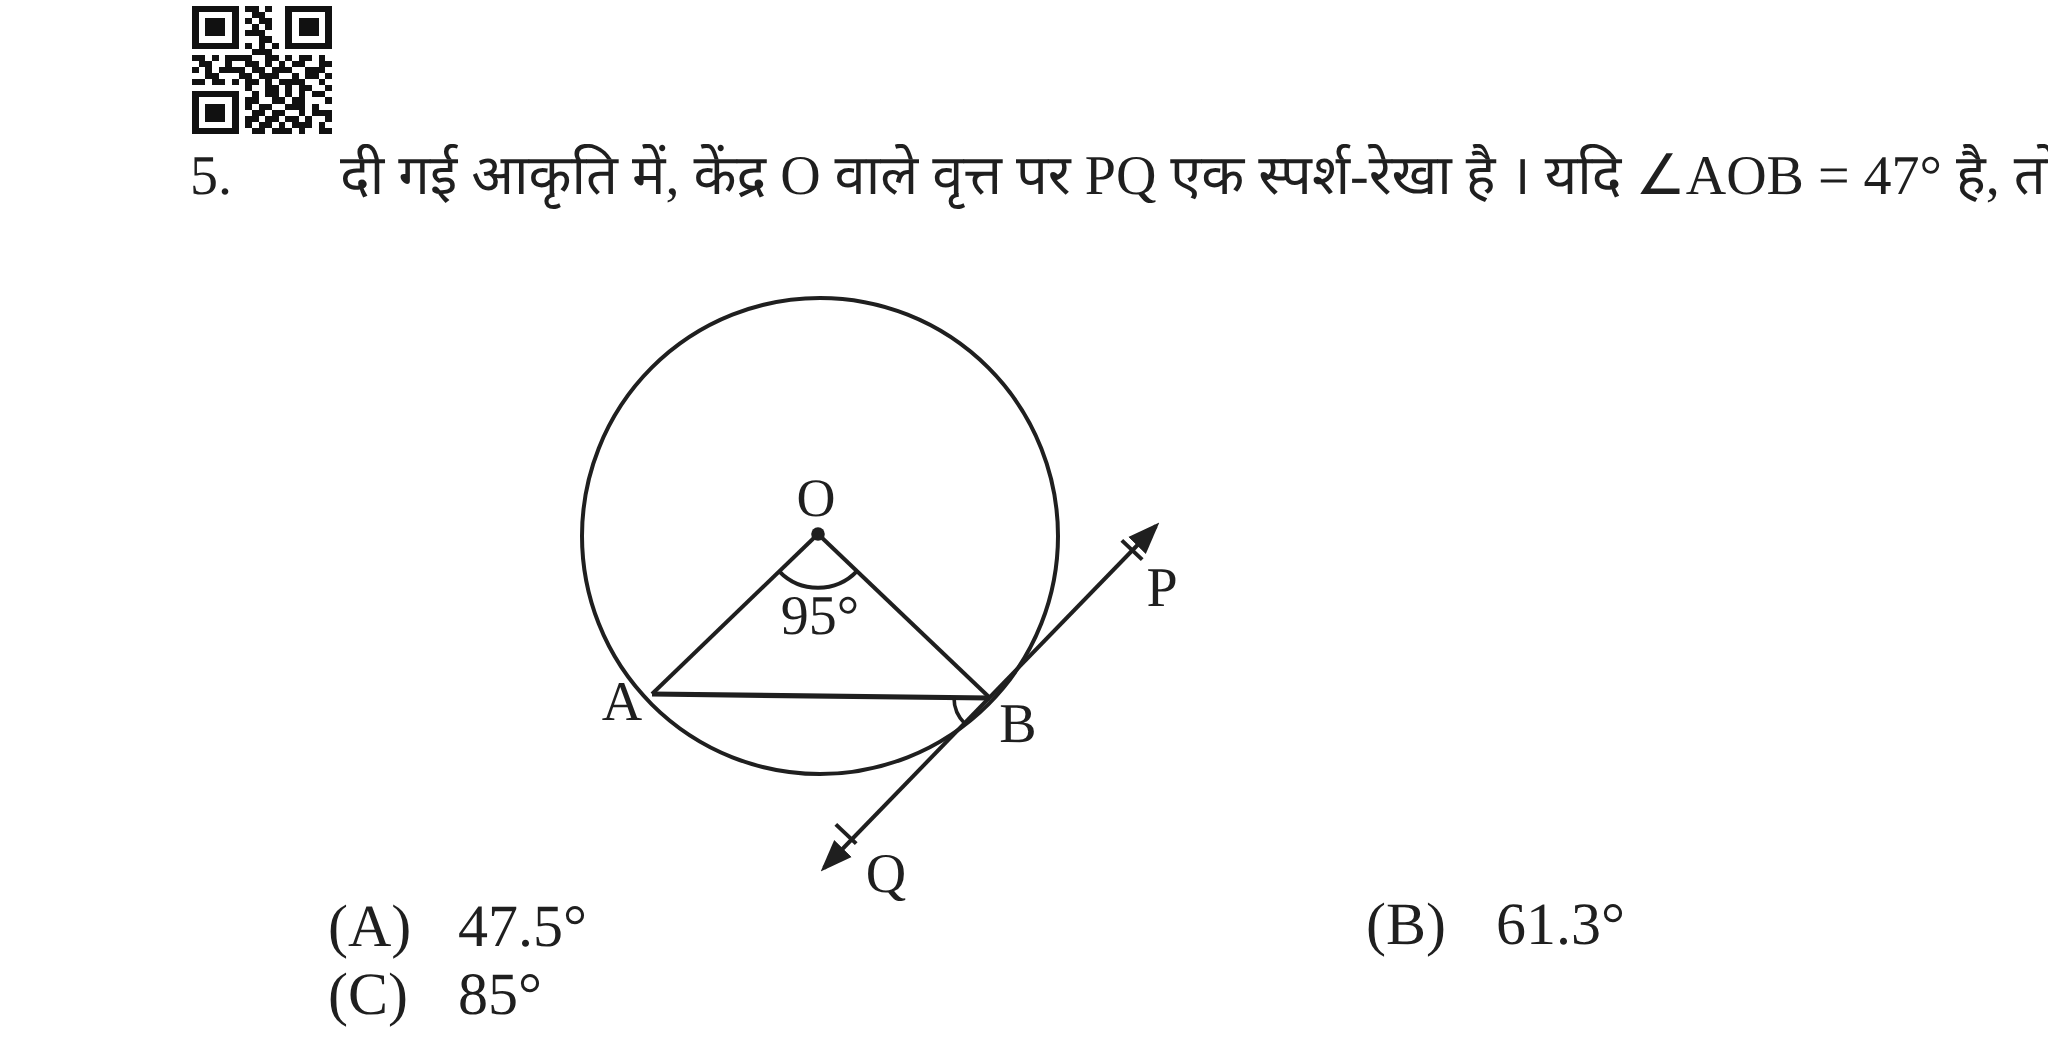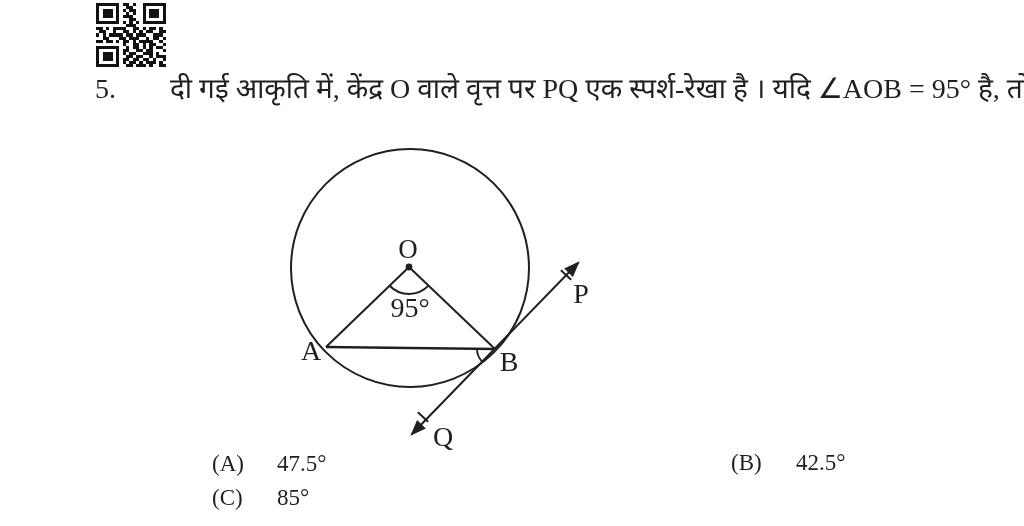--- a/index.html
+++ b/index.html
@@ -56,24 +56,23 @@
     position: absolute;
     left: 0;
     top: 0;
   }
   .diagram text {
     font-family: "Liberation Serif", serif;
     fill: #1f1f1f;
   }
   .option {
     position: absolute;
-    font-size: 23px;
+    font-size: 30px;
     line-height: 34px;
     white-space: nowrap;
-    margin-left: 48px;
   }
   .opt-label {
     display: inline-block;
     width: 65px;
   }
   .opt-a { left: 164px; top: 447px; }
   .opt-b { left: 683px; top: 446px; }
   .opt-c { left: 164px; top: 481px; }
   .opt-d { left: 681px; top: 482px; }
 </style>
@@ -323,21 +322,21 @@
         <rect x="12" y="20" width="1" height="1"></rect>
         <rect x="13" y="20" width="1" height="1"></rect>
         <rect x="14" y="20" width="1" height="1"></rect>
         <rect x="16" y="20" width="1" height="1"></rect>
         <rect x="19" y="20" width="1" height="1"></rect>
         <rect x="20" y="20" width="1" height="1"></rect>
       </svg>
   </div>
 
   <div class="q-number">5.</div>
-  <div class="q-line1">दी गई आकृति में, केंद्र O वाले वृत्त पर PQ एक स्पर्श-रेखा है । यदि ∠AOB = 95° है, तो</div>
+  <div class="q-line1">दी गई आकृति में, केंद्र O वाले वृत्त पर PQ एक स्पर्श-रेखा है । यदि ∠AOB = 47° है, तो</div>
 
   <svg class="diagram" width="1024" height="526" viewBox="0 0 1024 526">
     <defs>
       <marker id="arrow" viewBox="0 0 10 10" refX="8.5" refY="5" markerWidth="8" markerHeight="8" orient="auto-start-reverse">
         <path d="M0,1.2 L10,5 L0,8.8 z" fill="#1f1f1f"></path>
       </marker>
     </defs>
 
     <circle cx="410" cy="268" r="119" fill="none" stroke="#1f1f1f" stroke-width="2"></circle>
     <circle cx="409" cy="267" r="3.4" fill="#1f1f1f"></circle>
@@ -359,19 +358,19 @@
     <text x="311" y="360" font-size="28" text-anchor="middle">A</text>
     <text x="509" y="371" font-size="28" text-anchor="middle">B</text>
     <text x="581" y="303" font-size="28" text-anchor="middle">P</text>
     <text x="443" y="446" font-size="28" text-anchor="middle">Q</text>
   </svg>
 
   <div class="option opt-a">
     <span class="opt-label">(A)</span><span>47.5°</span>
   </div>
   <div class="option opt-b">
-    <span class="opt-label">(B)</span><span>42.5°</span>
+    <span class="opt-label">(B)</span><span>61.3°</span>
   </div>
   <div class="option opt-c">
     <span class="opt-label">(C)</span><span>85°</span>
   </div>
 
 </div>
 
 </body></html>

